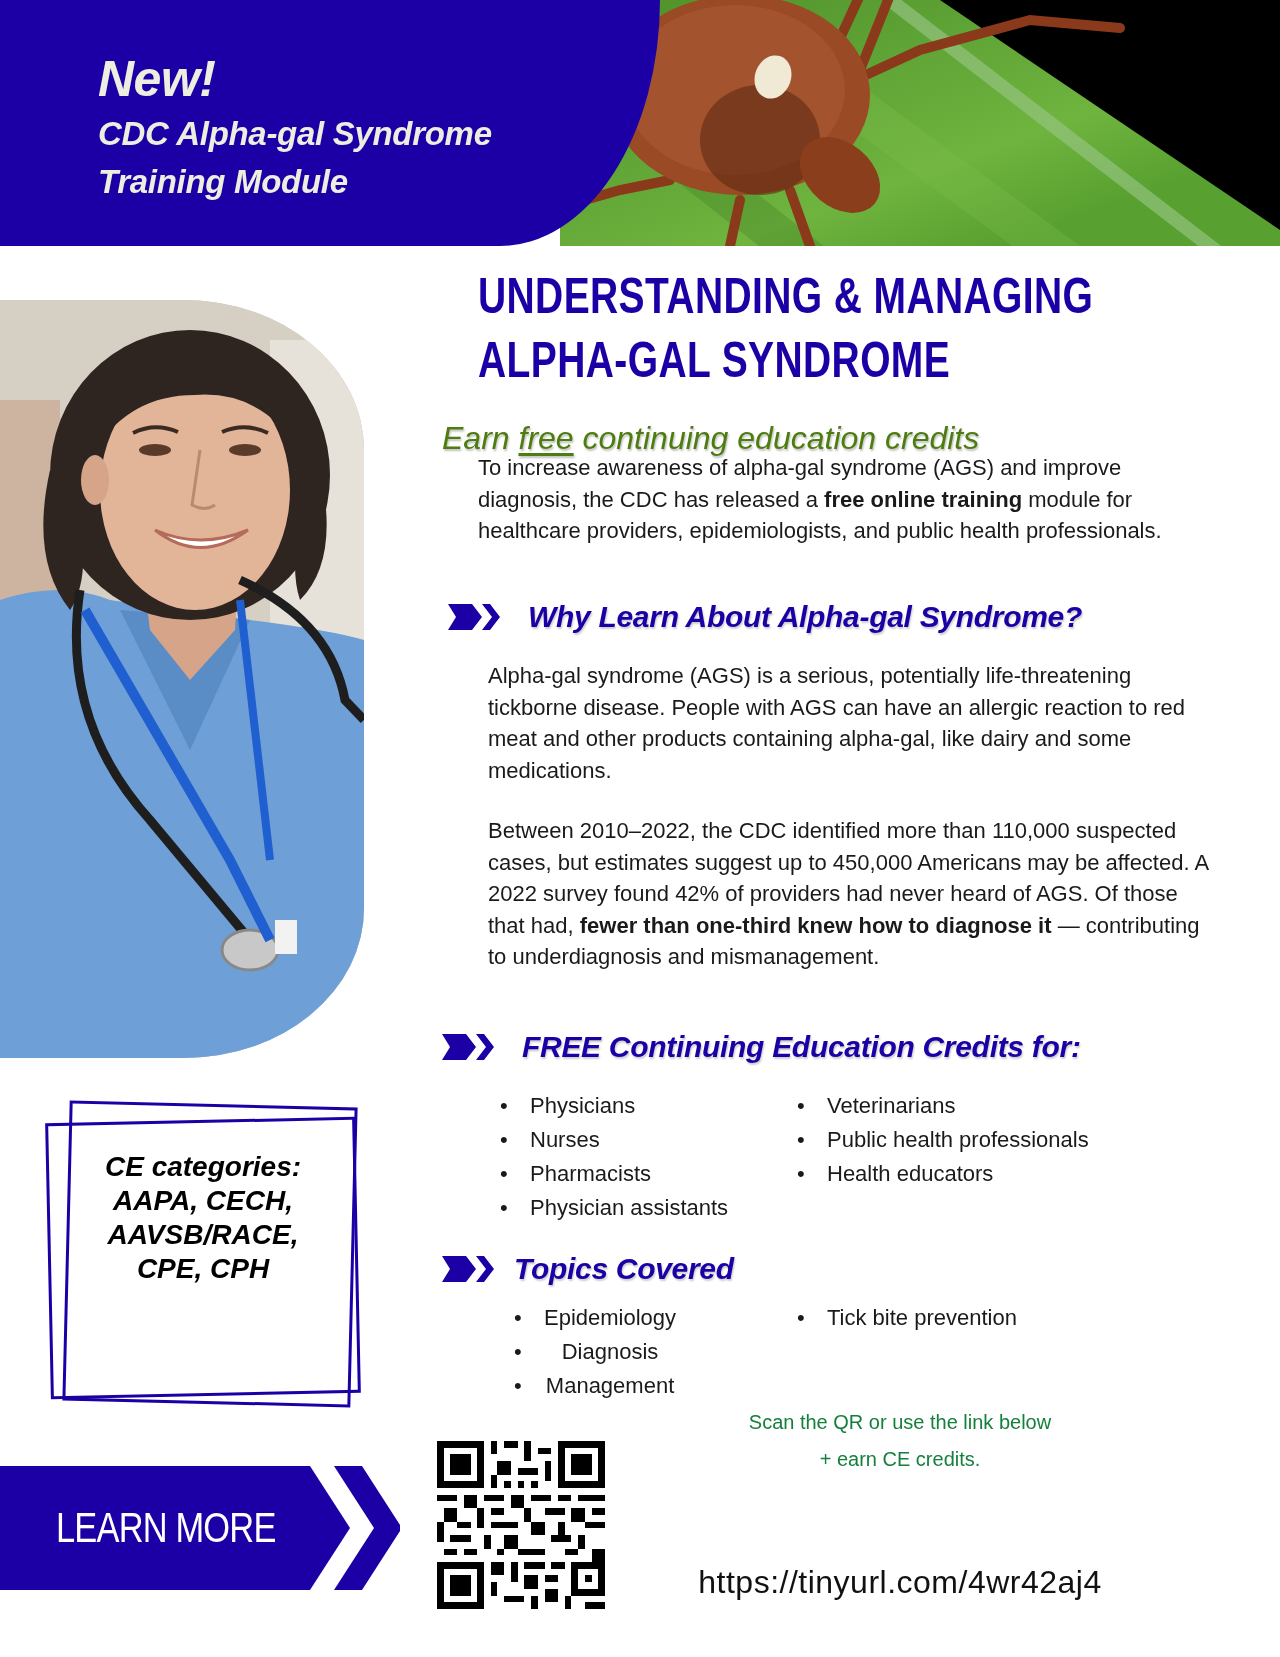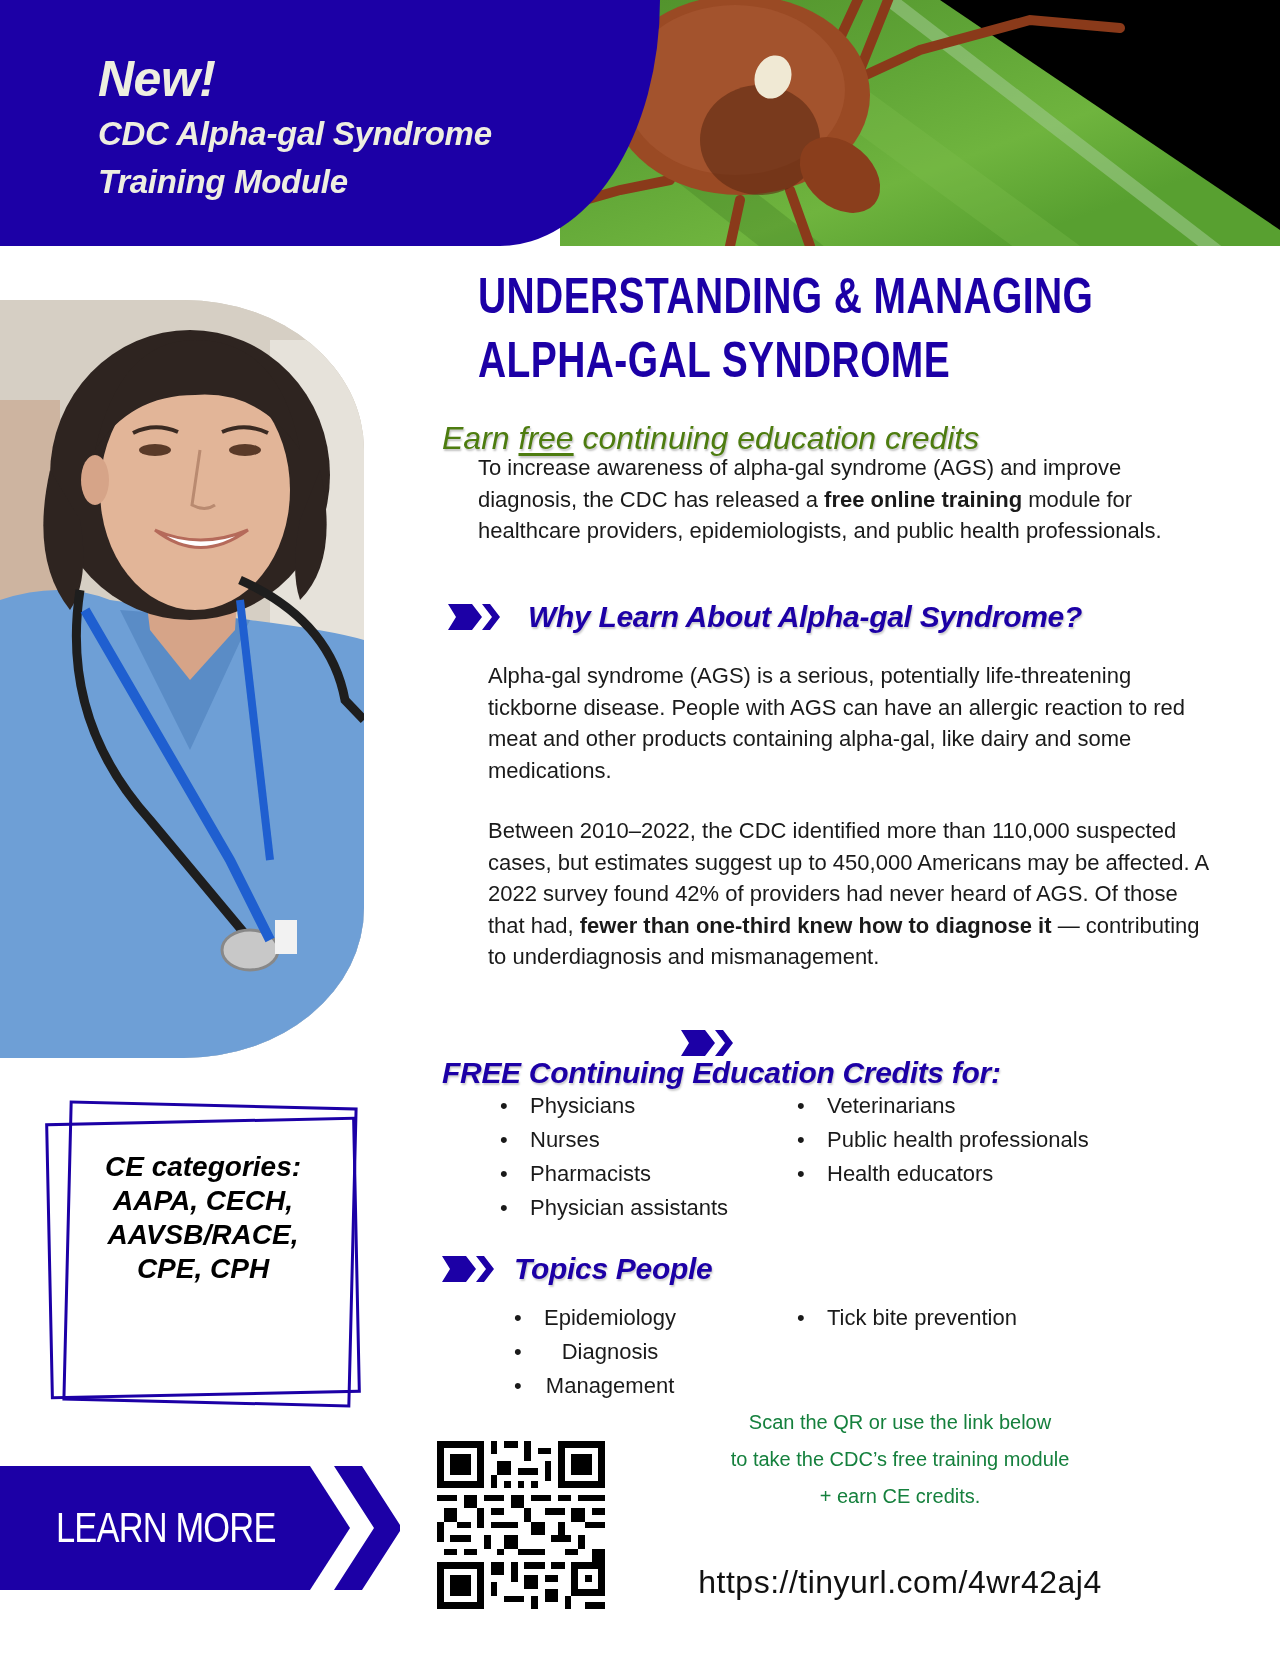--- a/index.html
+++ b/index.html
@@ -50,21 +50,21 @@
   .para b { font-weight: bold; }
   .intro { left: 478px; top: 452px; width: 740px; }
 
   .section-head { position: absolute; display: flex; align-items: center; white-space: nowrap; }
   .chev { width: 52px; height: 26px; margin-right: 28px; }
   .section-title { color: #1c00a6; font-weight: bold; font-style: italic; font-size: 30px;
     text-shadow: 1px 2px 2px rgba(0,0,0,0.2); letter-spacing: -0.3px; }
   .why-head { left: 448px; top: 600px; }
   .why-p1 { left: 488px; top: 660px; width: 720px; }
   .why-p2 { left: 488px; top: 815px; width: 720px; }
-  .free-head { left: 442px; top: 1030px; flex-direction: column; }
+  .free-head { left: 442px; top: 1030px; }
   .topics-head { left: 442px; top: 1252px; }
 
   .list { position: absolute; list-style: none; font-size: 22px; line-height: 34px; color: #1a1a1a; }
   .list li { position: relative; padding-left: 30px; white-space: nowrap; }
   .list li::before { content: "\2022"; position: absolute; left: 0; top: 0; font-size: 22px; }
   .free-col1 { left: 500px; top: 1089px; }
   .free-col2 { left: 797px; top: 1089px; }
   .topics-col1 { left: 514px; top: 1301px; text-align: center; }
   .topics-col2 { left: 797px; top: 1301px; }
 
@@ -211,21 +211,21 @@
   <li>Veterinarians</li>
   <li>Public health professionals</li>
   <li>Health educators</li>
 </ul>
 
 <div class="section-head topics-head">
   <svg class="chev" viewBox="0 0 52 26" style="margin-right:20px">
     <polygon points="0,0 24,0 34,13 24,26 0,26 8,13" fill="#1c00a6"></polygon>
     <polygon points="34,0 42,0 52,13 42,26 34,26 44,13" fill="#1c00a6"></polygon>
   </svg>
-  <span class="section-title">Topics People</span>
+  <span class="section-title">Topics Covered</span>
 </div>
 <ul class="list topics-col1">
   <li>Epidemiology</li>
   <li>Diagnosis</li>
   <li>Management</li>
 </ul>
 <ul class="list topics-col2">
   <li>Tick bite prevention</li>
 </ul>
 
@@ -298,16 +298,15 @@
       <rect x="10" y="23" width="3" height="1"></rect>
       <rect x="14" y="23" width="1" height="2"></rect>
       <rect x="16" y="22" width="2" height="2"></rect>
       <rect x="19" y="23" width="1" height="2"></rect>
       <rect x="22" y="24" width="3" height="1"></rect>
   </g>
 </svg>
 
 <div class="cta-text">
   <div>Scan the QR or use the link below</div>
-  <div>to take the CDC’s free training module</div>
   <div>+ earn CE credits.</div>
 </div>
 <div class="cta-link">https://tinyurl.com/4wr42aj4</div>
 
 </body></html>

